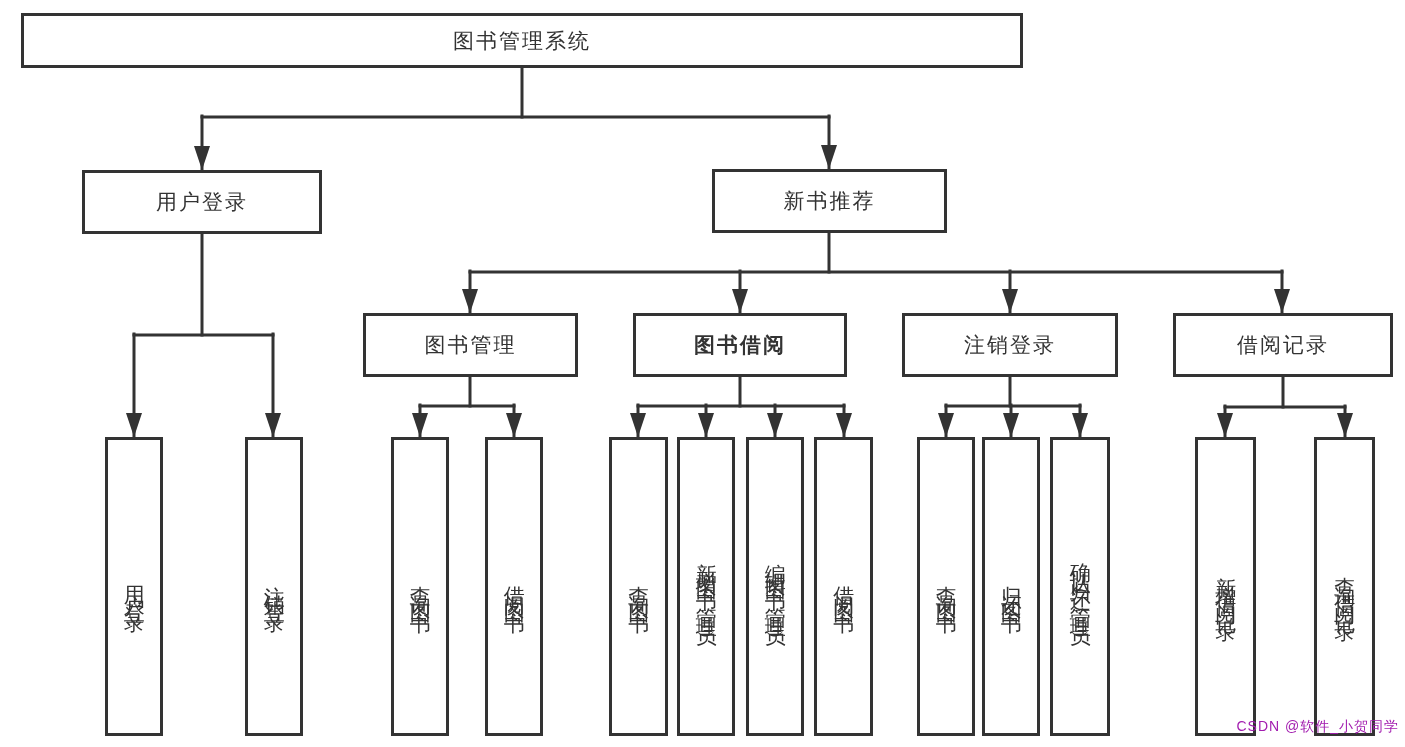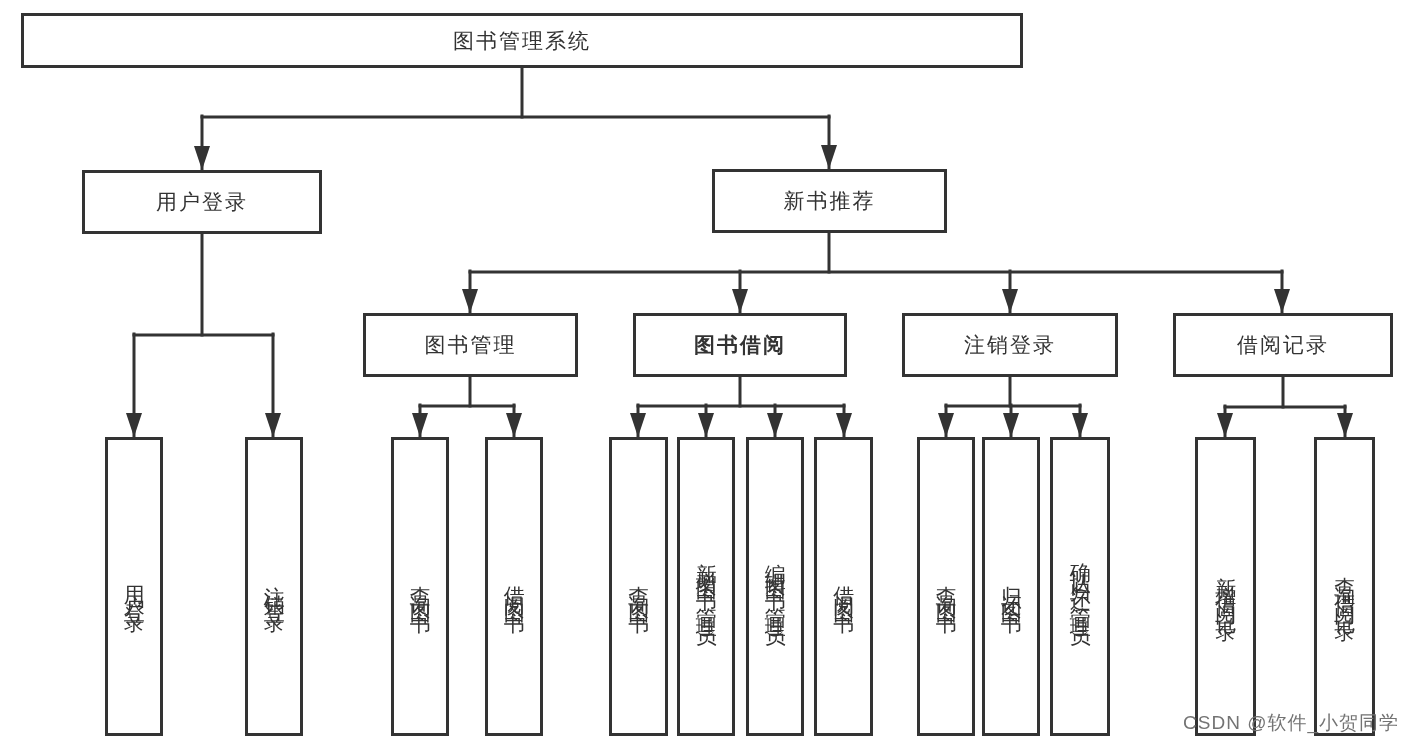--- a/index.html
+++ b/index.html
@@ -46,23 +46,23 @@
     text-orientation: mixed;
     font-size: 21px;
     line-height: 1.25;
     letter-spacing: 9px;
     color: #333333;
   }
   .watermark {
     position: absolute;
     right: 6px;
     bottom: 6px;
-    font-size: 19px;
+    font-size: 14px;
     letter-spacing: 1px;
-    color: #737373;
+    color: #a21caf;
     z-index: 4;
     white-space: nowrap;
   }
   
   .n-root  { left: 21px;   top: 13px;  width: 1002px; height: 55px; }
   .n-login { left: 82px;   top: 170px; width: 240px;  height: 64px; }
   .n-mgmt  { left: 712px;  top: 169px; width: 235px;  height: 64px; }
   .n-rec   { left: 363px;  top: 313px; width: 215px;  height: 64px; }
   .n-bor   { left: 633px;  top: 313px; width: 214px;  height: 64px; font-weight: bold; }
   .n-cur   { left: 902px;  top: 313px; width: 216px;  height: 64px; }

